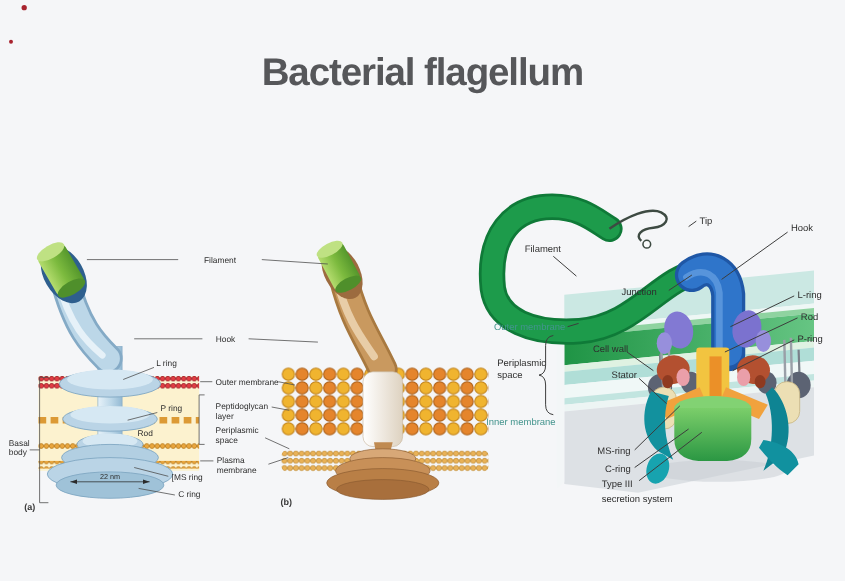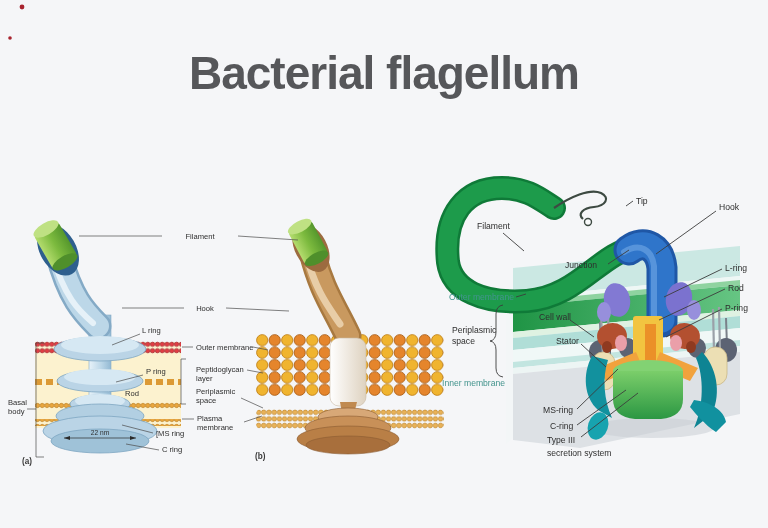--- a/index.html
+++ b/index.html
@@ -3,21 +3,21 @@
 <meta charset="utf-8">
 <style>
   html,body{margin:0;padding:0;}
   body{
     width:768px;height:528px;position:relative;overflow:hidden;
     background:#f5f6f8;
     font-family:"Liberation Sans", sans-serif;
   }
   .page-title{
     position:absolute;top:46px;left:0;width:768px;margin:0;
-    text-align:center;font-size:46px;font-weight:bold;
+    text-align:center;font-size:35px;font-weight:bold;
     color:#56575a;letter-spacing:-1px;
   }
   svg{position:absolute;top:0;left:0;}
   text{font-family:"Liberation Sans", sans-serif;fill:#2e2e2e;}
   .lbl-l{font-size:7.6px;}
   .lbl-r{font-size:8.6px;}
   .lbl-teal{fill:#43948d;}
   .lbl-panel{font-size:8.2px;fill:#3a3a3a;font-weight:bold;}
   .lead{stroke:#4a4a4a;stroke-width:0.7;fill:none;}
   .lead-r{stroke:#3c3c3c;stroke-width:0.9;fill:none;}

